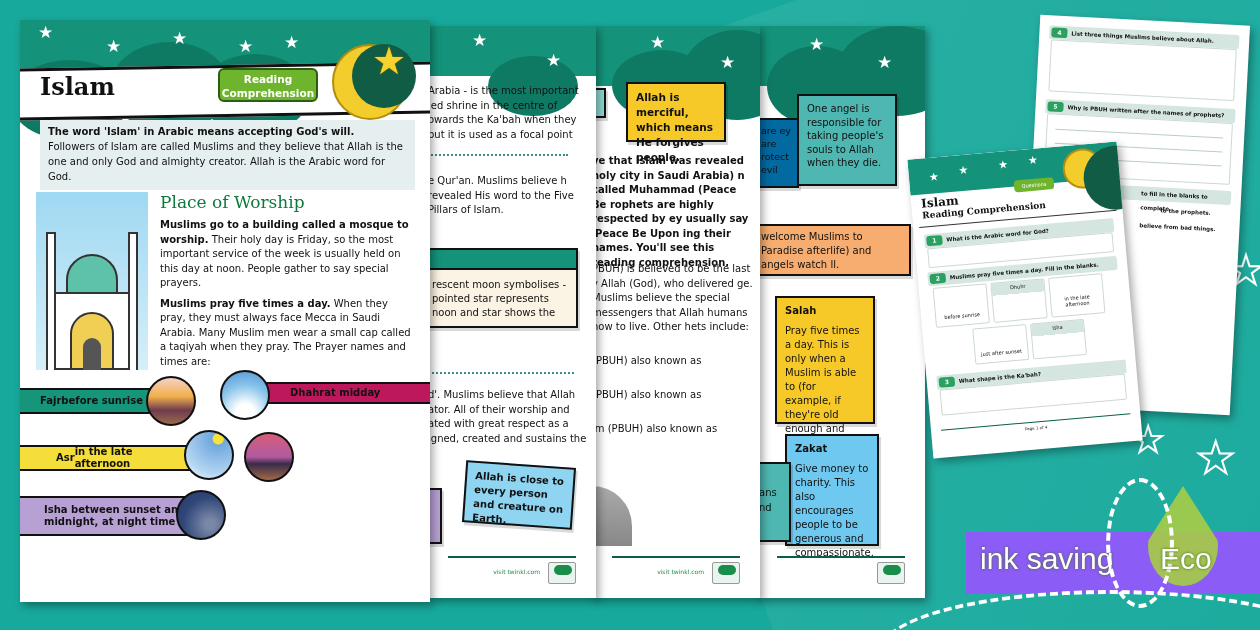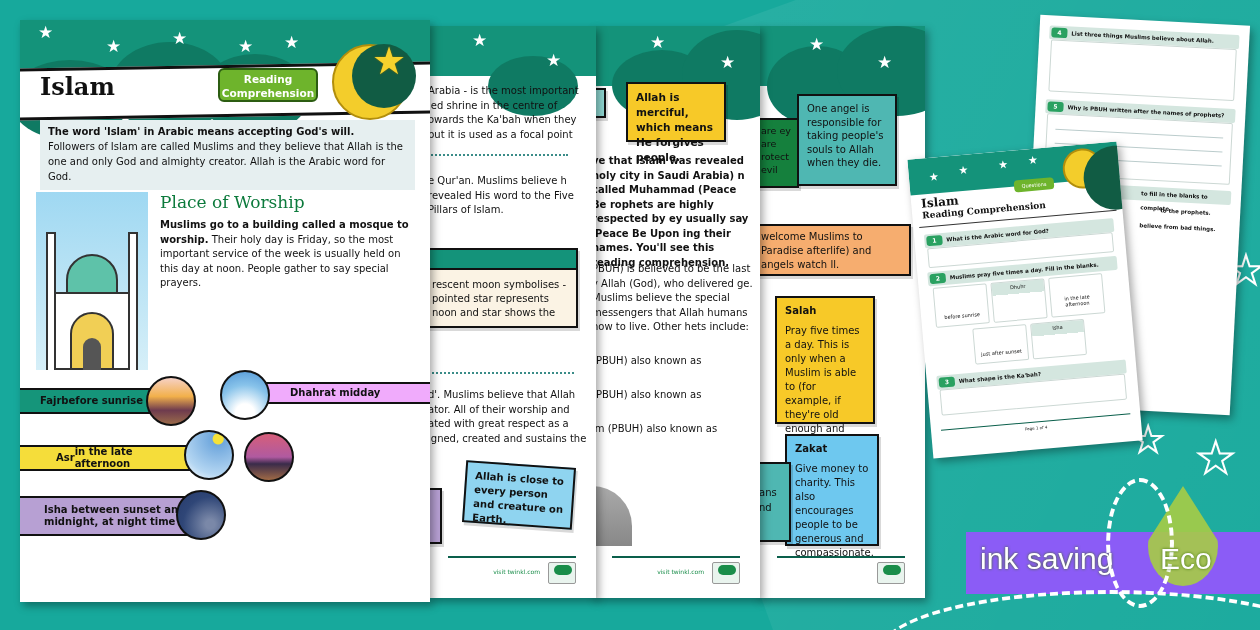--- a/index.html
+++ b/index.html
@@ -61,21 +61,21 @@
 
 <div class="bg-light"></div>
 
 <div class="page" id="p4">
   <div class="hdr">
     <div class="hill" style="left:10px;top:20px;width:100px;height:80px"></div>
     <div class="hill" style="left:80px;top:0;width:120px;height:90px"></div>
     <span class="star" style="left:52px;top:10px">★</span>
     <span class="star" style="left:120px;top:28px">★</span>
   </div>
-  <div class="box" style="left:-10px;top:92px;width:52px;height:70px;background:#15803d;padding:4px 2px 4px 12px;font-size:9.5px;line-height:13px">are ey are rotect evil</div>
+  <div class="box" style="left:-10px;top:92px;width:52px;height:70px;background:#0369a1;padding:4px 2px 4px 12px;font-size:9.5px;line-height:13px">are ey are rotect evil</div>
   <div class="box" style="left:-6px;top:198px;width:160px;height:52px;background:#f6ad6f;padding:4px 6px 4px 8px;font-size:10px;line-height:14px">welcome Muslims to Paradise afterlife) and angels watch ll.</div>
   <div class="box" style="left:40px;top:68px;width:100px;height:92px;background:#4fb7b2;font-size:10px;line-height:13.5px">One angel is responsible for taking people's souls to Allah when they die.</div>
   <div class="box" style="left:18px;top:270px;width:100px;height:128px;background:#f7c928;font-size:10px;line-height:14px">
     <div style="font-weight:bold;margin-bottom:6px">Salah</div>
     <div>Pray five times a day. This is only when a Muslim is able to (for example, if they're old enough and well enough).</div>
   </div>
   <div class="box" style="left:28px;top:408px;width:94px;height:112px;background:#6ec8ef;font-size:10px;line-height:14px">
     <div style="font-weight:bold;margin-bottom:6px">Zakat</div>
     <div>Give money to charity. This also encourages people to be generous and compassionate.</div>
   </div>
@@ -153,29 +153,30 @@
     <div class="min" style="left:10px"></div>
     <div class="min" style="left:92px"></div>
     <div class="dome"></div>
     <div class="body"></div>
     <div class="arch"></div>
     <div class="door"></div>
   </div>
   <div class="pow">Place of Worship</div>
   <div class="body-text">
     <p><b>Muslims go to a building called a mosque to worship.</b><span> Their holy day is Friday, so the most important service of the week is usually held on this day at noon. People gather to say special prayers.</span></p>
+    <p><b>Muslims pray five times a day.</b><span> When they pray, they must always face Mecca in Saudi Arabia. Many Muslim men wear a small cap called a taqiyah when they pray. The Prayer names and times are:</span></p>
   </div>
 
   <div class="band" style="left:0;top:368px;width:130px;background:#15957a;padding-left:20px">
     <b>Fajr</b>
       <span> before sunrise</span>
   </div>
   <div class="circle" style="left:126px;top:356px;background:linear-gradient(#f6d1c5 0%,#f2b04b 40%,#6e3b4e 70%,#9a6a4a 100%)"></div>
 
-  <div class="band" style="left:240px;top:362px;width:170px;background:#f0abfc;padding-left:30px;height:22px">
+  <div class="band" style="left:240px;top:362px;width:170px;background:#be185d;padding-left:30px;height:22px">
     <b>Dhahr</b>
       <span> at midday</span>
   </div>
   <div class="circle" style="left:200px;top:350px;background:radial-gradient(circle at 50% 90%,#fff 20%,#88c3ea 60%,#4f94d5 100%)"></div>
 
   <div class="band" style="left:0;top:425px;width:170px;background:#f5dd3a;padding-left:36px">
     <b>Asr</b>
       <span> in the late afternoon</span>
   </div>
   <div class="circle" style="left:164px;top:410px;background:radial-gradient(circle at 70% 15%,#f5e23a 10%,#6fa7dd 12%,#b4d6f2 70%,#fff 100%)"></div>

